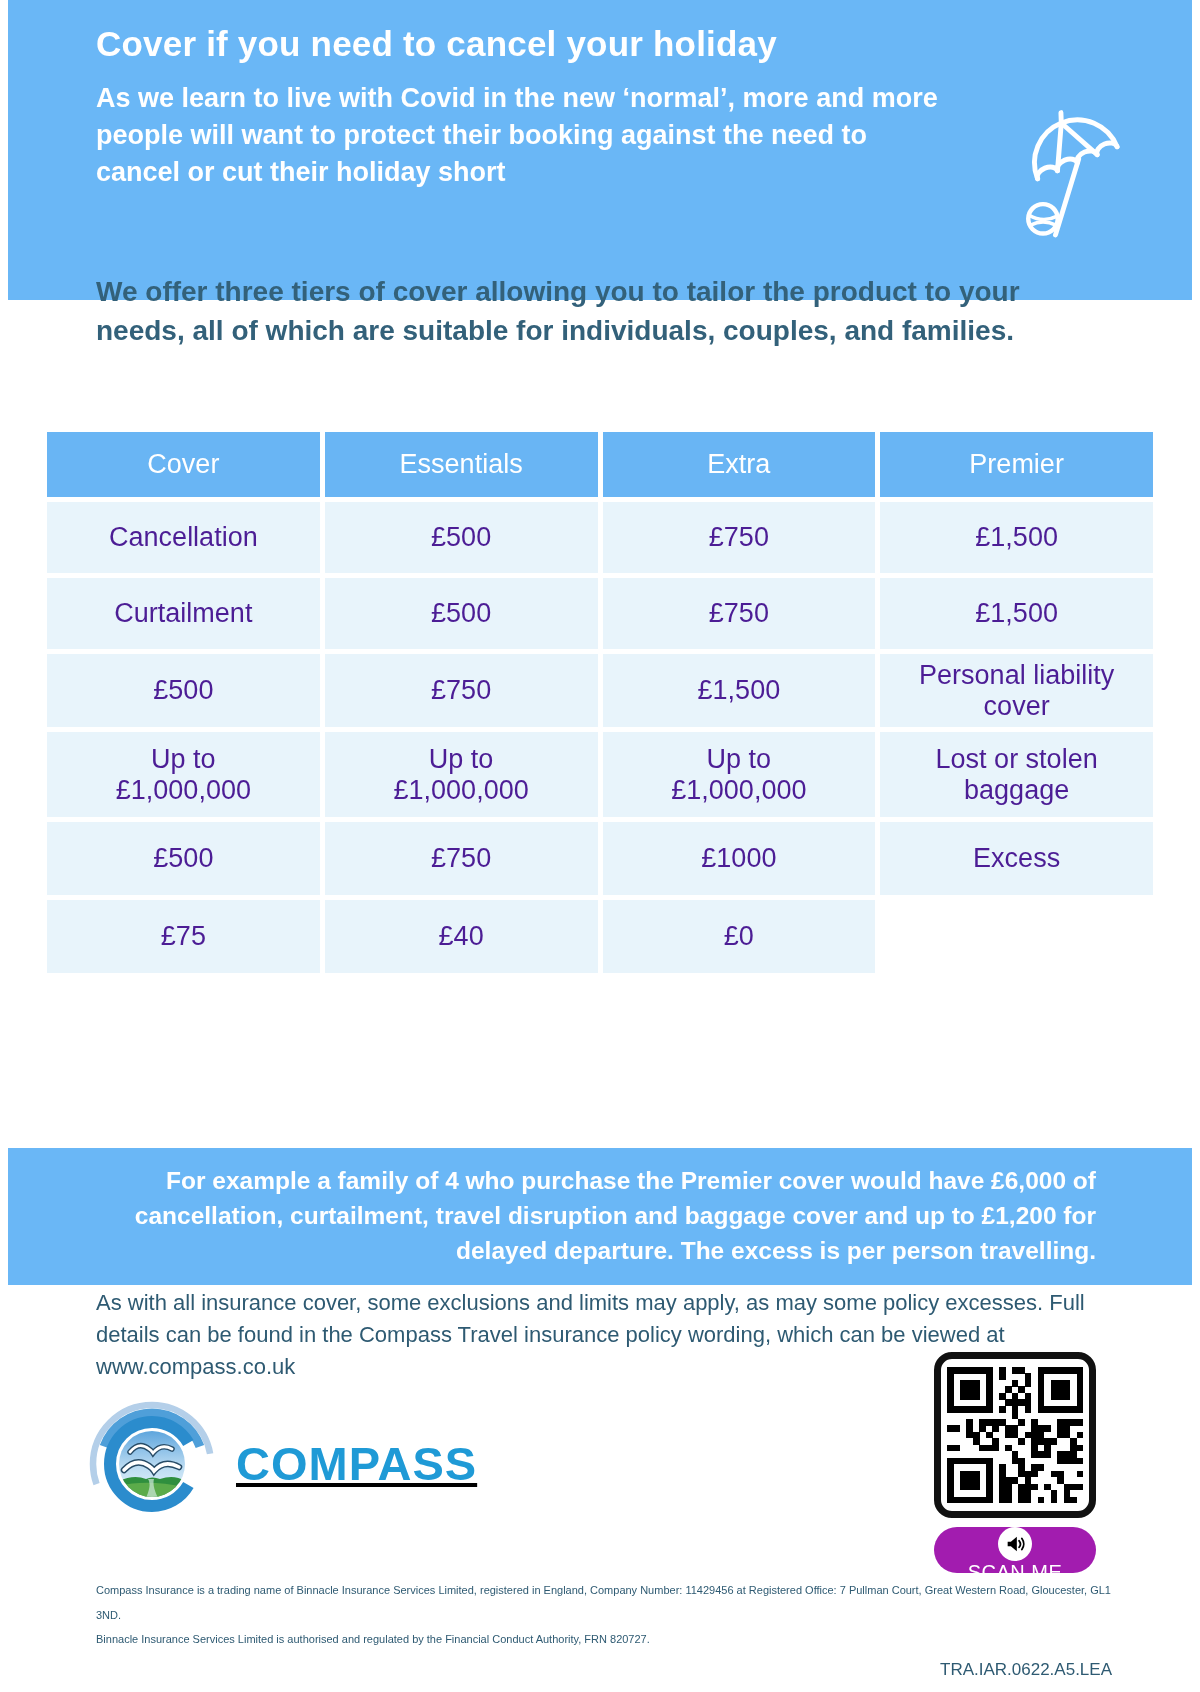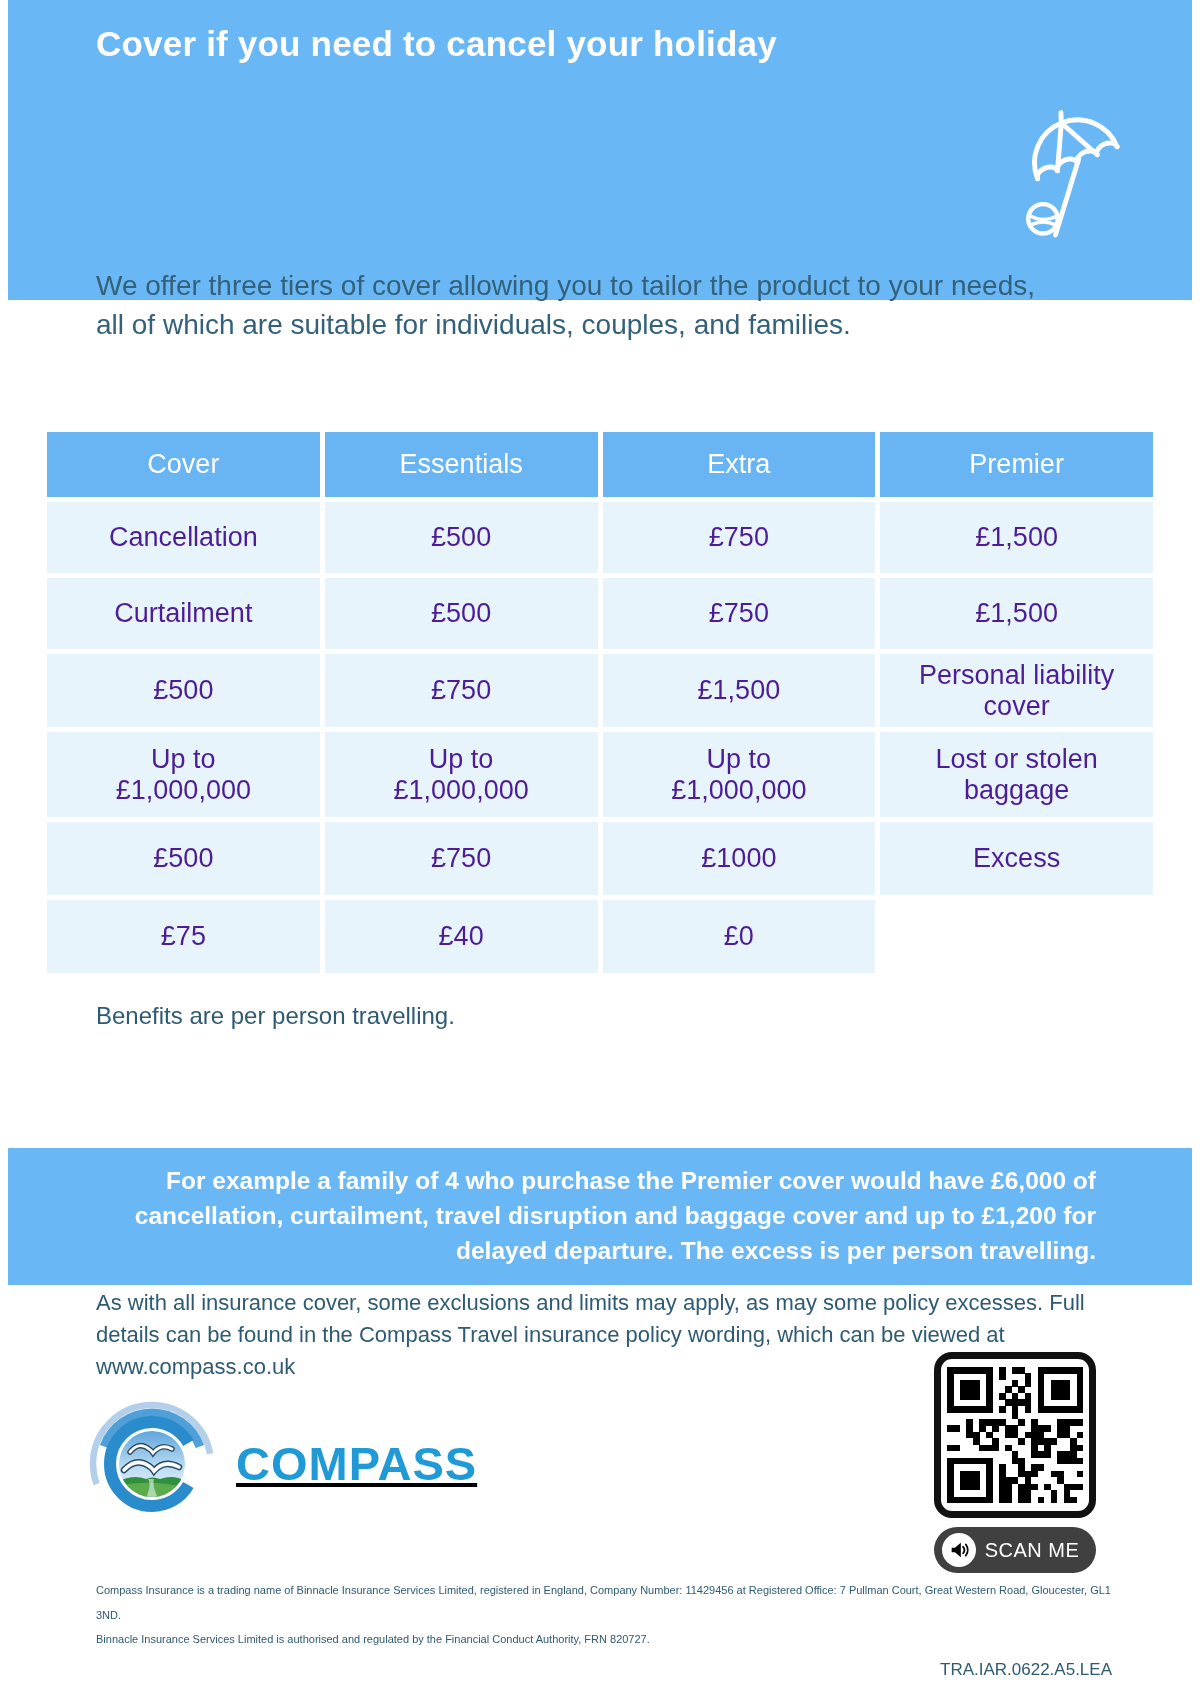--- a/index.html
+++ b/index.html
@@ -21,22 +21,22 @@
     margin: 0; padding: 24px 0 0 88px;
     font-size: 35px; font-weight: 700; letter-spacing: .2px;
   }
   .band .sub {
     margin: 16px 0 0 88px; width: 850px;
     font-size: 27px; font-weight: 700; line-height: 37px;
   }
   .umbrella { position: absolute; top: 102px; right: 58px; width: 116px; height: 148px; }
   
   .intro {
-    position: absolute; top: 266px; left: 96px; width: 950px;
-    font-size: 28px; font-weight: 400; line-height: 39px; color: #33617a;
+    position: absolute; top: 272px; left: 96px; width: 950px;
+    font-size: 28px; font-weight: 700; line-height: 39px; color: #33617a;
   }
   
   .tbl {
     position: absolute; top: 432px; left: 47px; right: 47px;
     display: grid; grid-template-columns: repeat(4, 1fr);
     grid-template-rows: 65px 71px 71px 73px 85px 73px 73px;
     gap: 5px;
   }
   .tbl .th {
     background: #69b5f4; color: #ffffff;
@@ -72,22 +72,22 @@
     font-size: 47px; font-weight: 700; letter-spacing: 1px;
   }
   
   .qr-wrap { position: absolute; top: 1352px; right: 104px; width: 162px; }
   .qr-box {
     width: 162px; height: 166px; background: #ffffff;
     border: 7px solid #111111; border-radius: 18px;
     display: flex; align-items: center; justify-content: center;
   }
   .scan-pill {
-    margin-top: 9px; width: 162px; height: 46px; background: #404040;
-    border-radius: 23px; display: flex; align-items: center; padding: 0 8px;
+    margin-top: 9px; width: 162px; height: 46px; background: #a21caf;
+    border-radius: 23px; display: flex; align-items: center; padding: 0 8px; flex-direction: column;
   }
   .scan-pill .ic {
     width: 34px; height: 34px; border-radius: 50%; background: #ffffff;
     display: flex; align-items: center; justify-content: center; flex: 0 0 auto;
   }
   .scan-pill .lbl {
     flex: 1; text-align: center; color: #ffffff;
     font-size: 20px; letter-spacing: .5px;
   }
   
@@ -101,20 +101,21 @@
     font-size: 17px; color: #2e5a72;
   }
 </style>
 </head>
 <body>
 
 <div class="page">
 
   <div class="band">
     <h1 class="title">Cover if you need to cancel your holiday</h1>
+    <div class="sub">As we learn to live with Covid in the new ‘normal’, more and more people will want to protect their booking against the need to cancel or cut their holiday short</div>
     <svg class="umbrella" viewBox="0 0 130 152" fill="none" stroke="#ffffff" stroke-width="5.5" stroke-linecap="round" stroke-linejoin="round">
       <g transform="rotate(-22 62 50)">
         <path d="M14 62 A48 48 0 0 1 110 62"></path>
         <path d="M14 62 a12 8 0 0 1 24 0 a12 8 0 0 1 24 0 a12 8 0 0 1 24 0 a12 8 0 0 1 24 0"></path>
         <path d="M62 14 L38 62"></path>
         <path d="M62 14 L86 62"></path>
         <path d="M62 14 l4 -11"></path>
       </g>
       <path d="M68 57 L42 142"></path>
       <circle cx="28" cy="124" r="16.5" stroke-width="5"></circle>
@@ -157,21 +158,20 @@
     <div class="td">£500</div>
     <div class="td">£750</div>
     <div class="td">£1000</div>
 
     <div class="td">Excess</div>
     <div class="td">£75</div>
     <div class="td">£40</div>
     <div class="td">£0</div>
   </div>
 
-  <div class="note">Benefits are per person travelling.</div>
 
   <div class="callout">For example a family of 4 who purchase the Premier cover would have £6,000 of cancellation, curtailment, travel disruption and baggage cover and up to £1,200 for delayed departure. The excess is per person travelling.</div>
 
   <div class="disclaimer">As with all insurance cover, some exclusions and limits may apply, as may some policy excesses. Full details can be found in the Compass Travel insurance policy wording, which can be viewed at www.compass.co.uk</div>
 
   <div class="logo">
     <svg width="140" height="142" viewBox="0 0 140 142">
       <defs>
         <linearGradient id="sky" x1="0" y1="0" x2="0" y2="1">
           <stop offset="0" stop-color="#5ea5dd"></stop>

